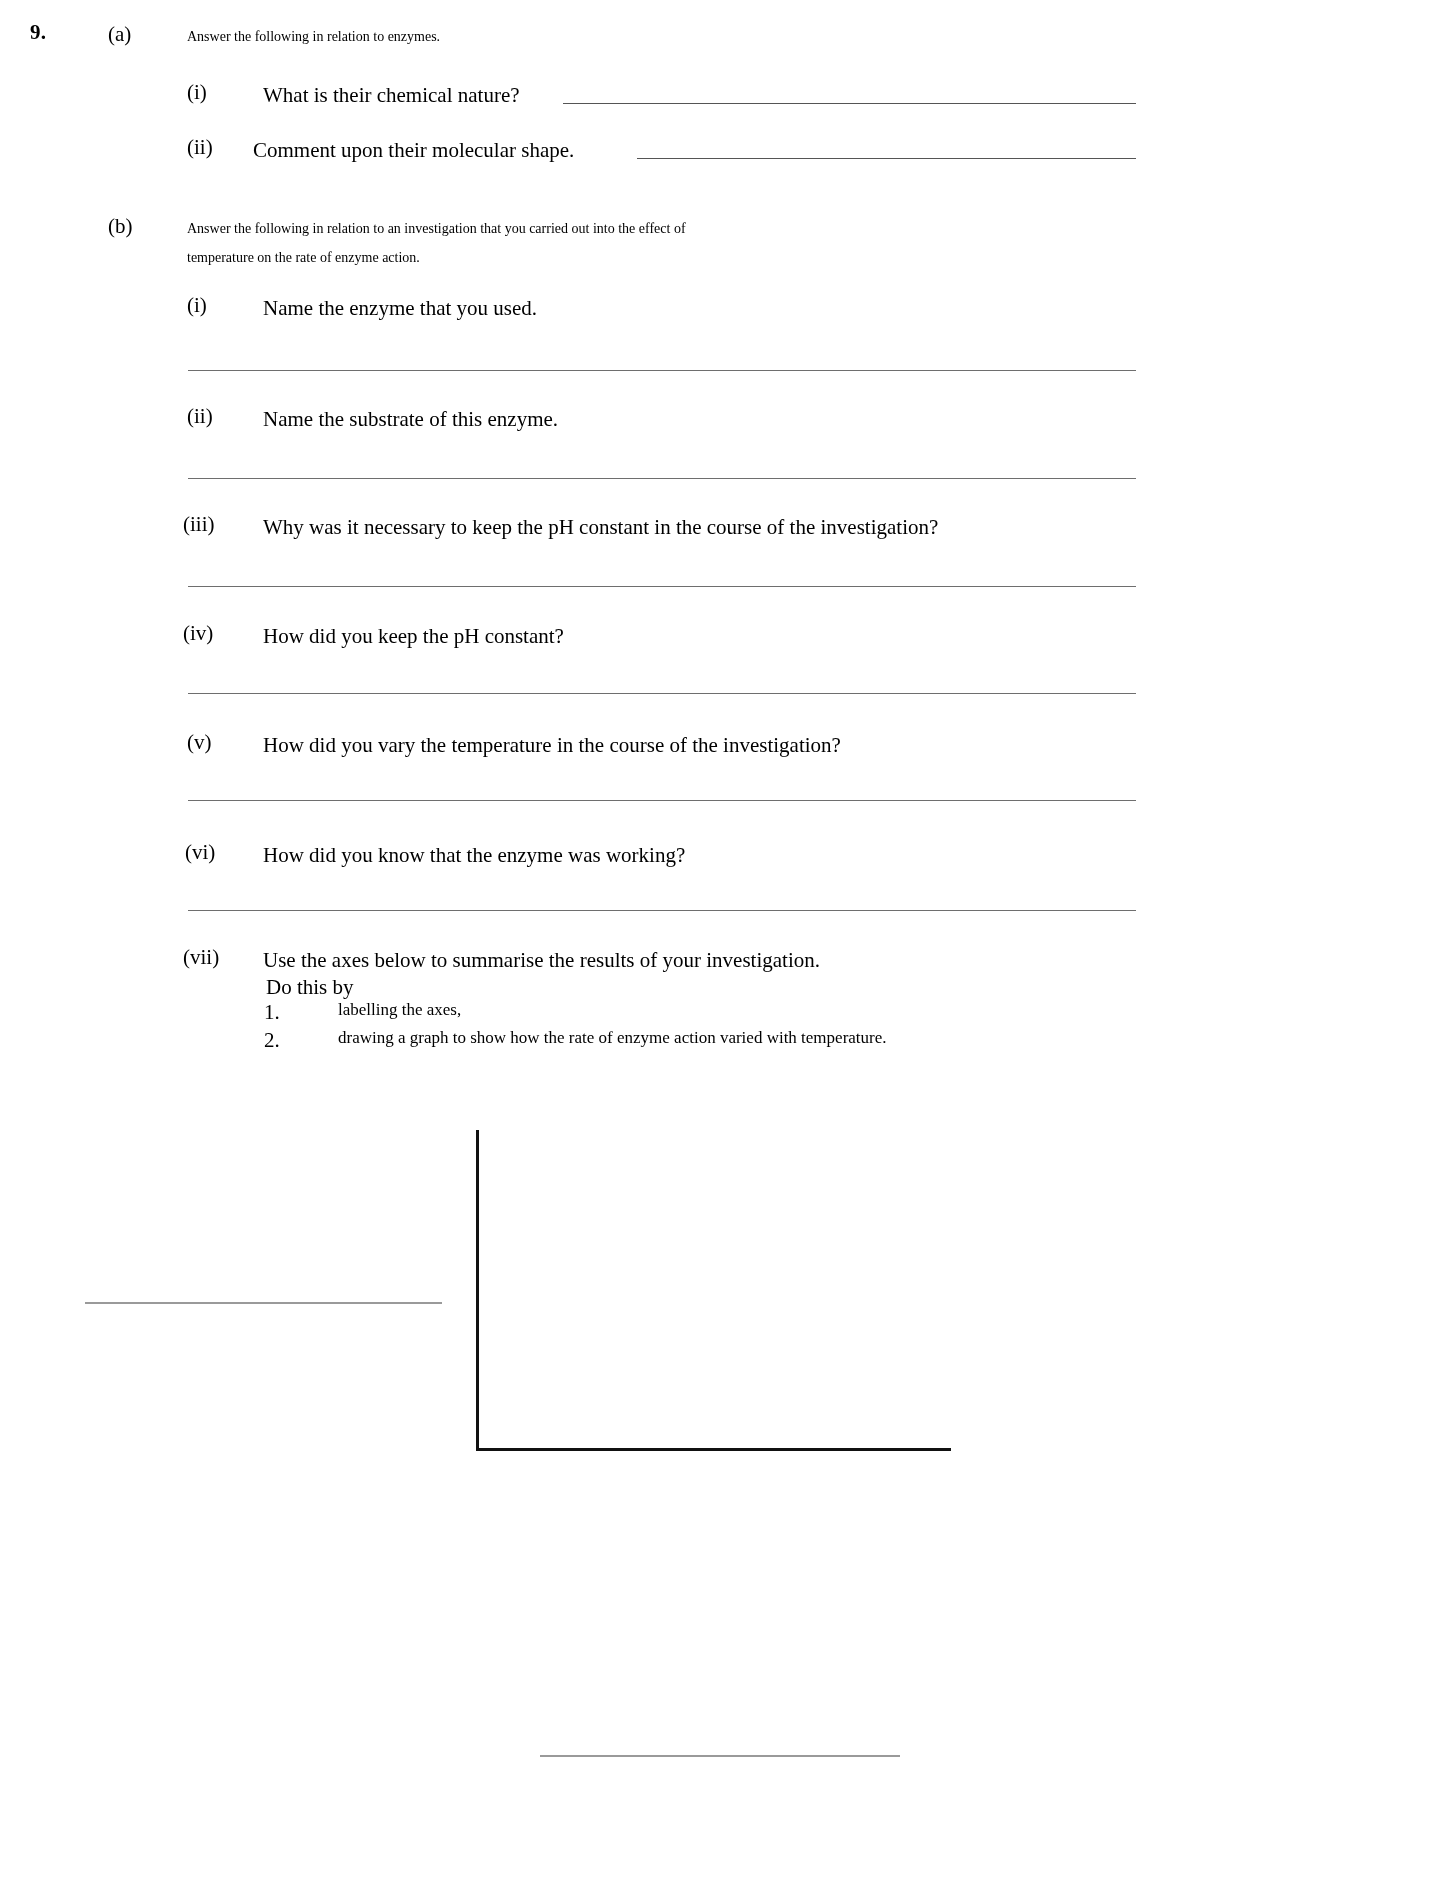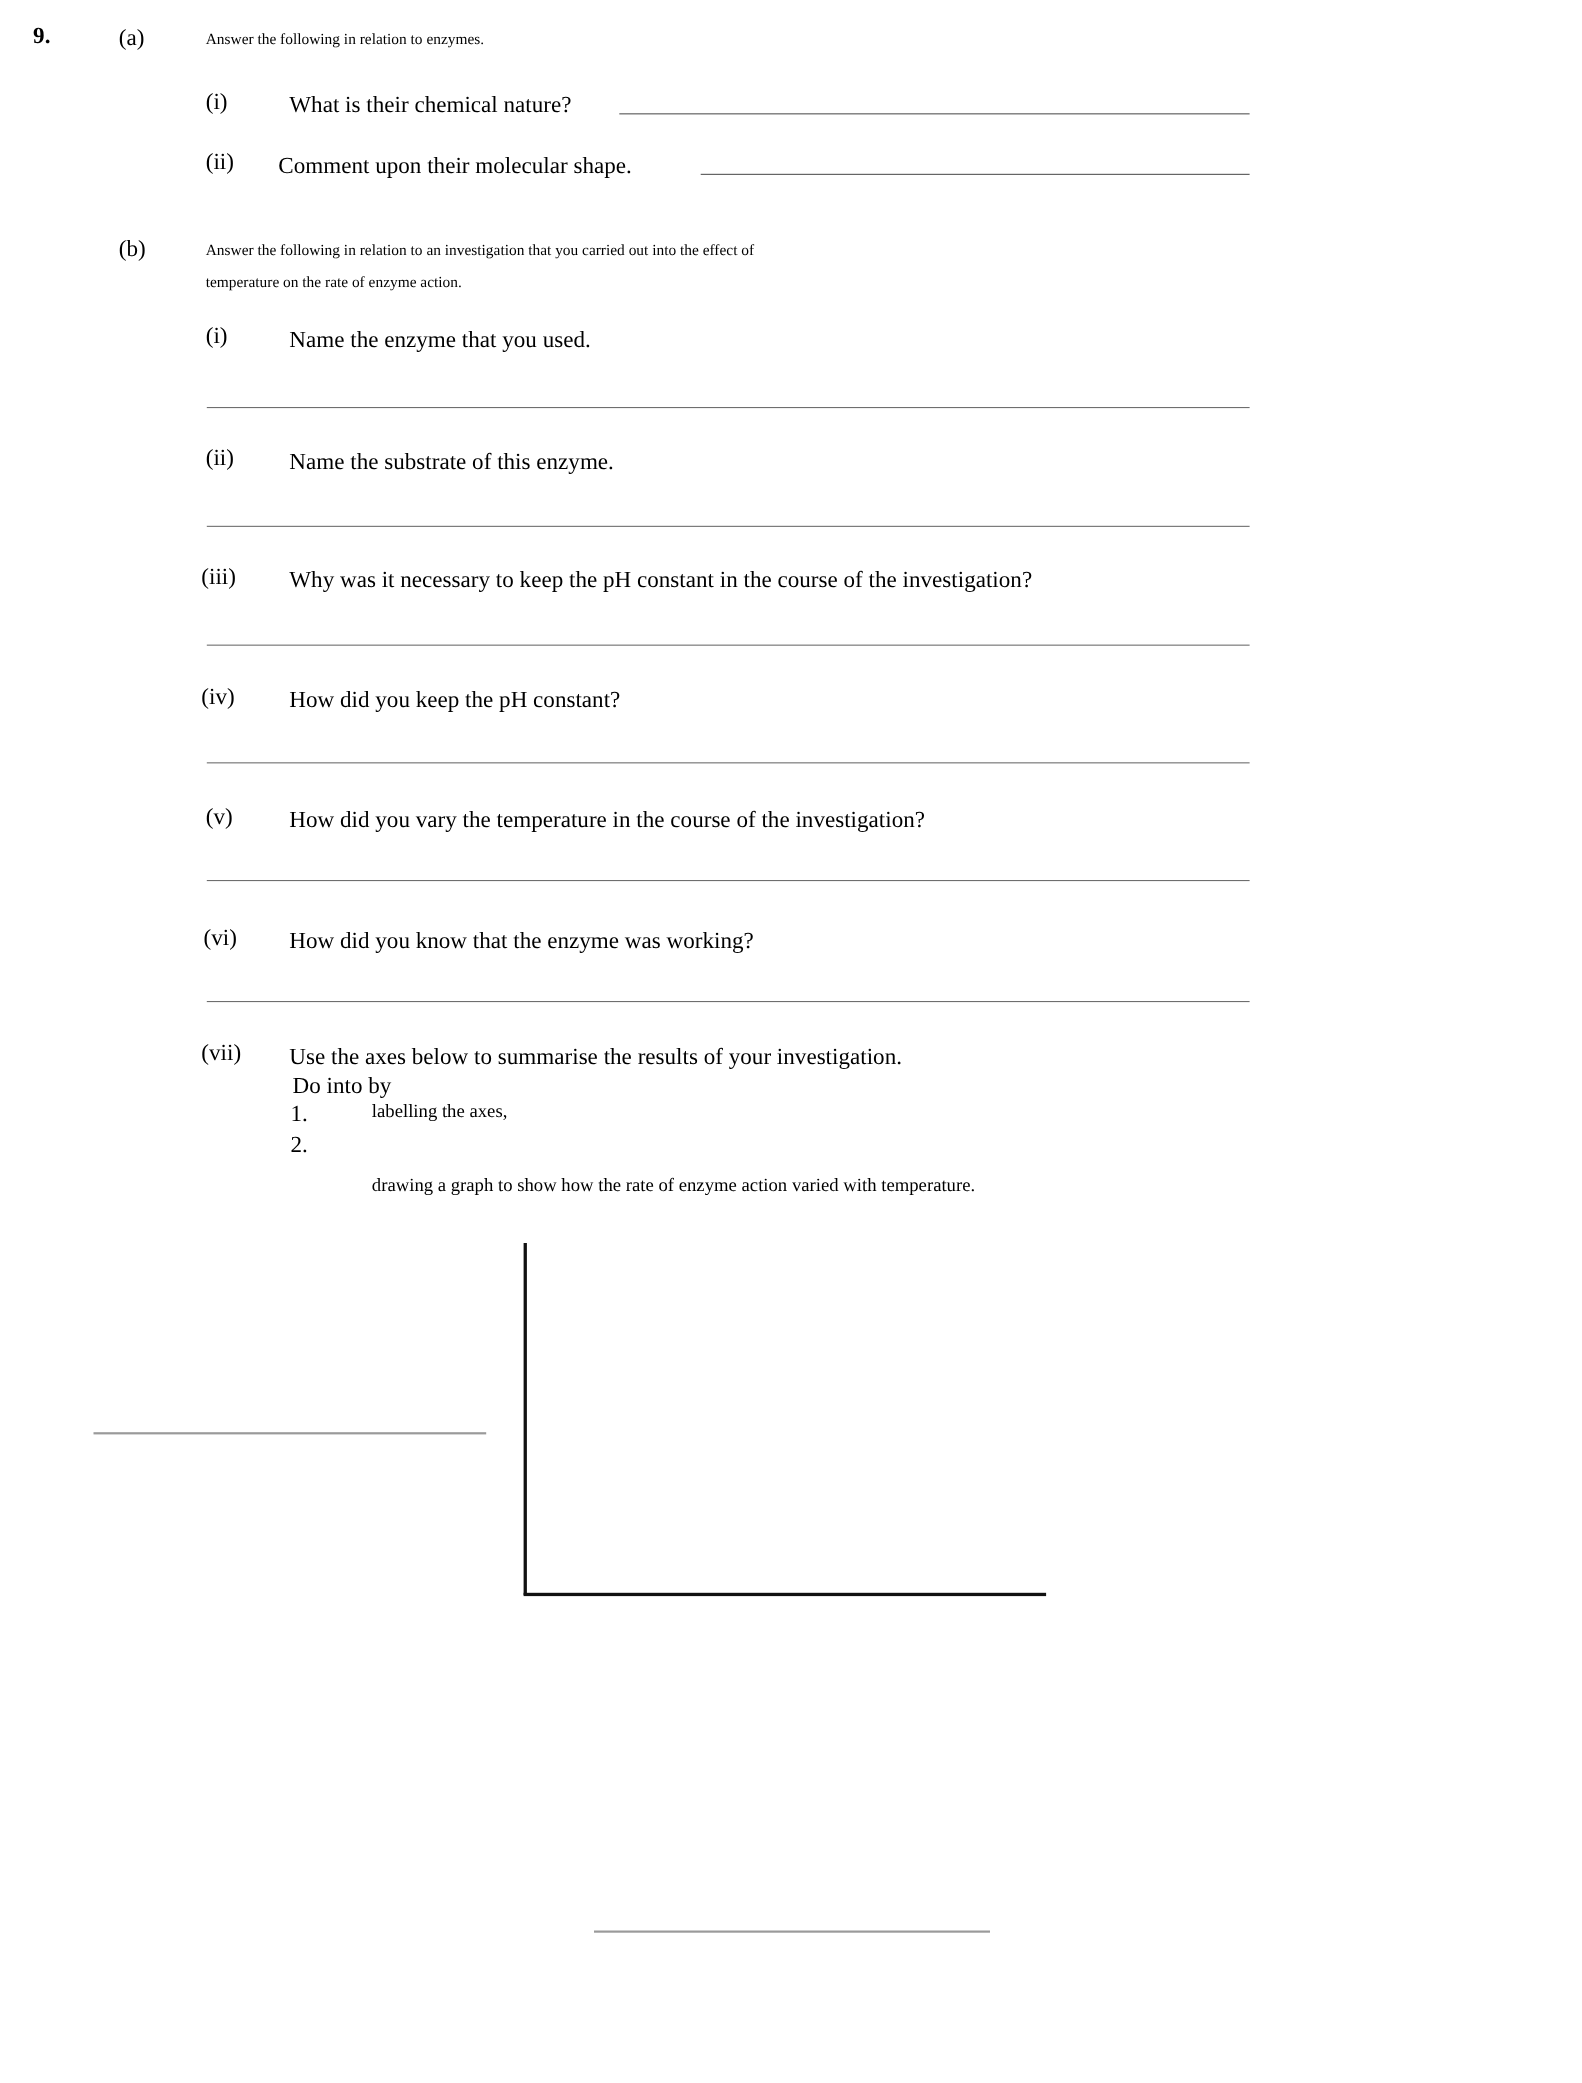--- a/index.html
+++ b/index.html
@@ -131,27 +131,27 @@
   <div class="roman" style="left:187px; top:730px;">(v)</div>
   <div class="qtext" style="left:263px; top:730px;">How did you vary the temperature in the course of the investigation?</div>
   <div class="rule" style="left:188px; top:800px; width:948px;"></div>
 
   <div class="roman" style="left:185px; top:840px;">(vi)</div>
   <div class="qtext" style="left:263px; top:840px;">How did you know that the enzyme was working?</div>
   <div class="rule" style="left:188px; top:910px; width:948px;"></div>
 
   <div class="roman" style="left:183px; top:945px;">(vii)</div>
   <div class="qtext" style="left:263px; top:945px;text-align:right;">Use the axes below to summarise the results of your investigation.</div>
-  <div class="qtext" style="left:266px; top:972px;">Do into by</div>
+  <div class="qtext" style="left:266px; top:972px;">Do this by</div>
 
   <div class="numlist-num" style="left:264px; top:1000px;">1.</div>
   <div class="numlist-text" style="left:338px; top:1000px;">labelling the axes,</div>
 
   <div class="numlist-num" style="left:264px; top:1028px;">2.</div>
-  <div class="numlist-text" style="left:338px; top:1028px;margin-top:40px;">drawing a graph to show how the rate of enzyme action varied with temperature.</div>
+  <div class="numlist-text" style="left:338px; top:1028px;">drawing a graph to show how the rate of enzyme action varied with temperature.</div>
 
   <div class="axes">
     <div class="axis-y" style="left:476px; top:1130px; height:320px;"></div>
     <div class="axis-x" style="left:476px; top:1448px; width:475px;"></div>
   </div>
 
   <div class="rule-soft" style="left:85px; top:1302px; width:357px;"></div>
 
   <div class="rule-soft" style="left:540px; top:1755px; width:360px;"></div>
 

